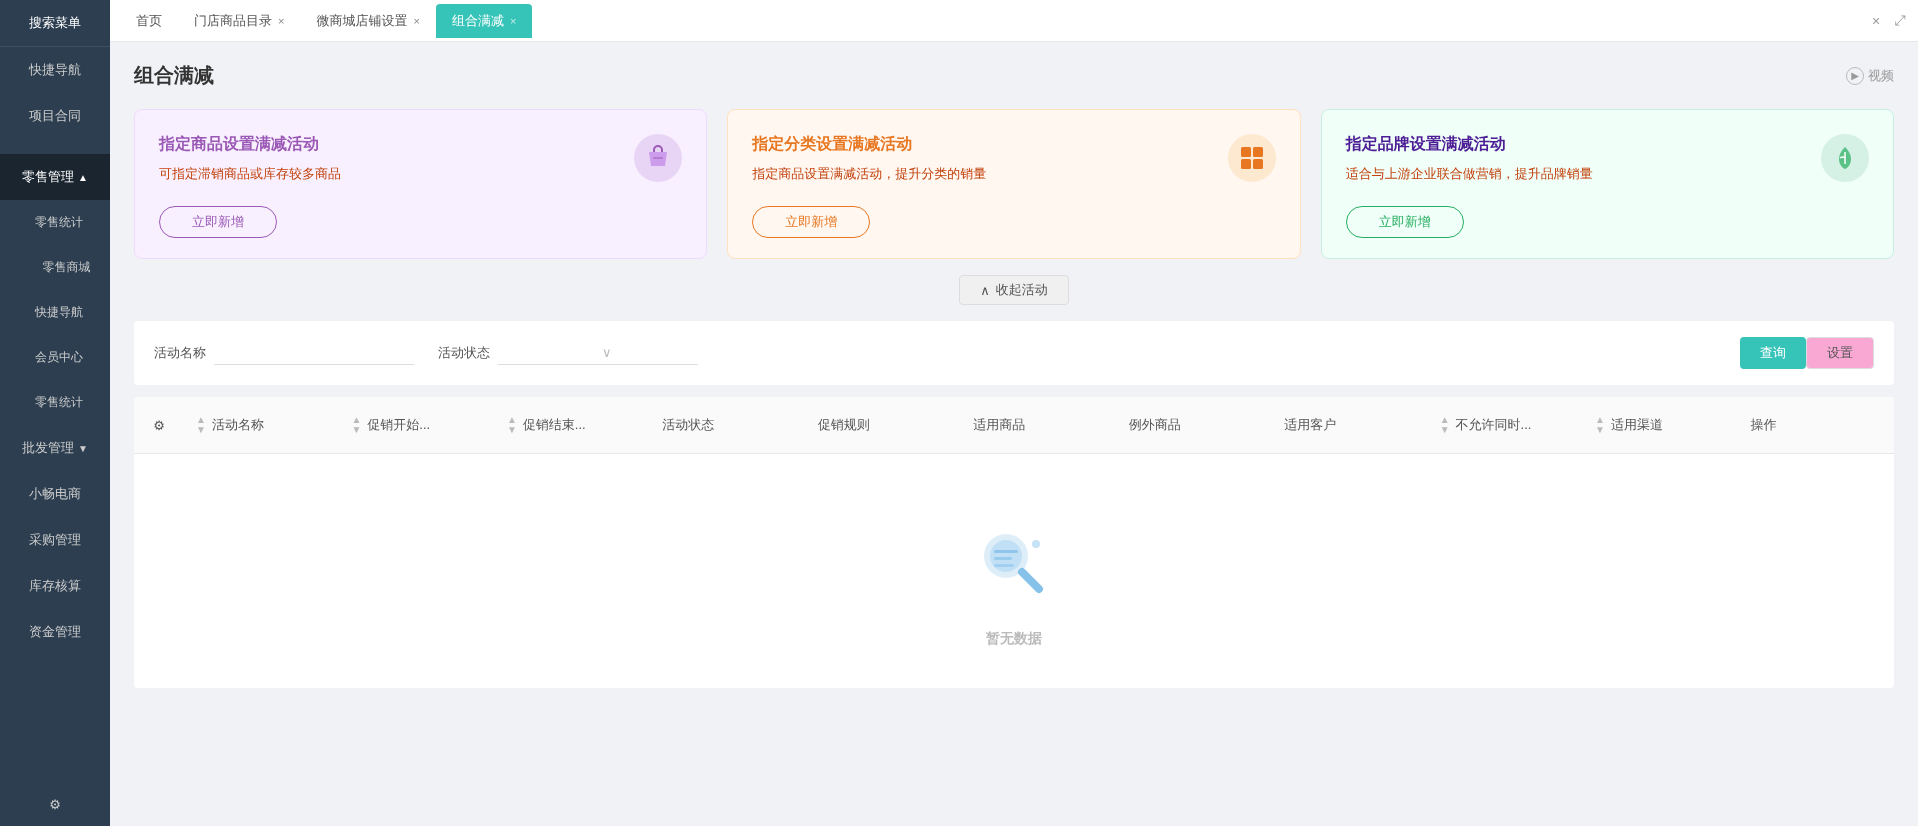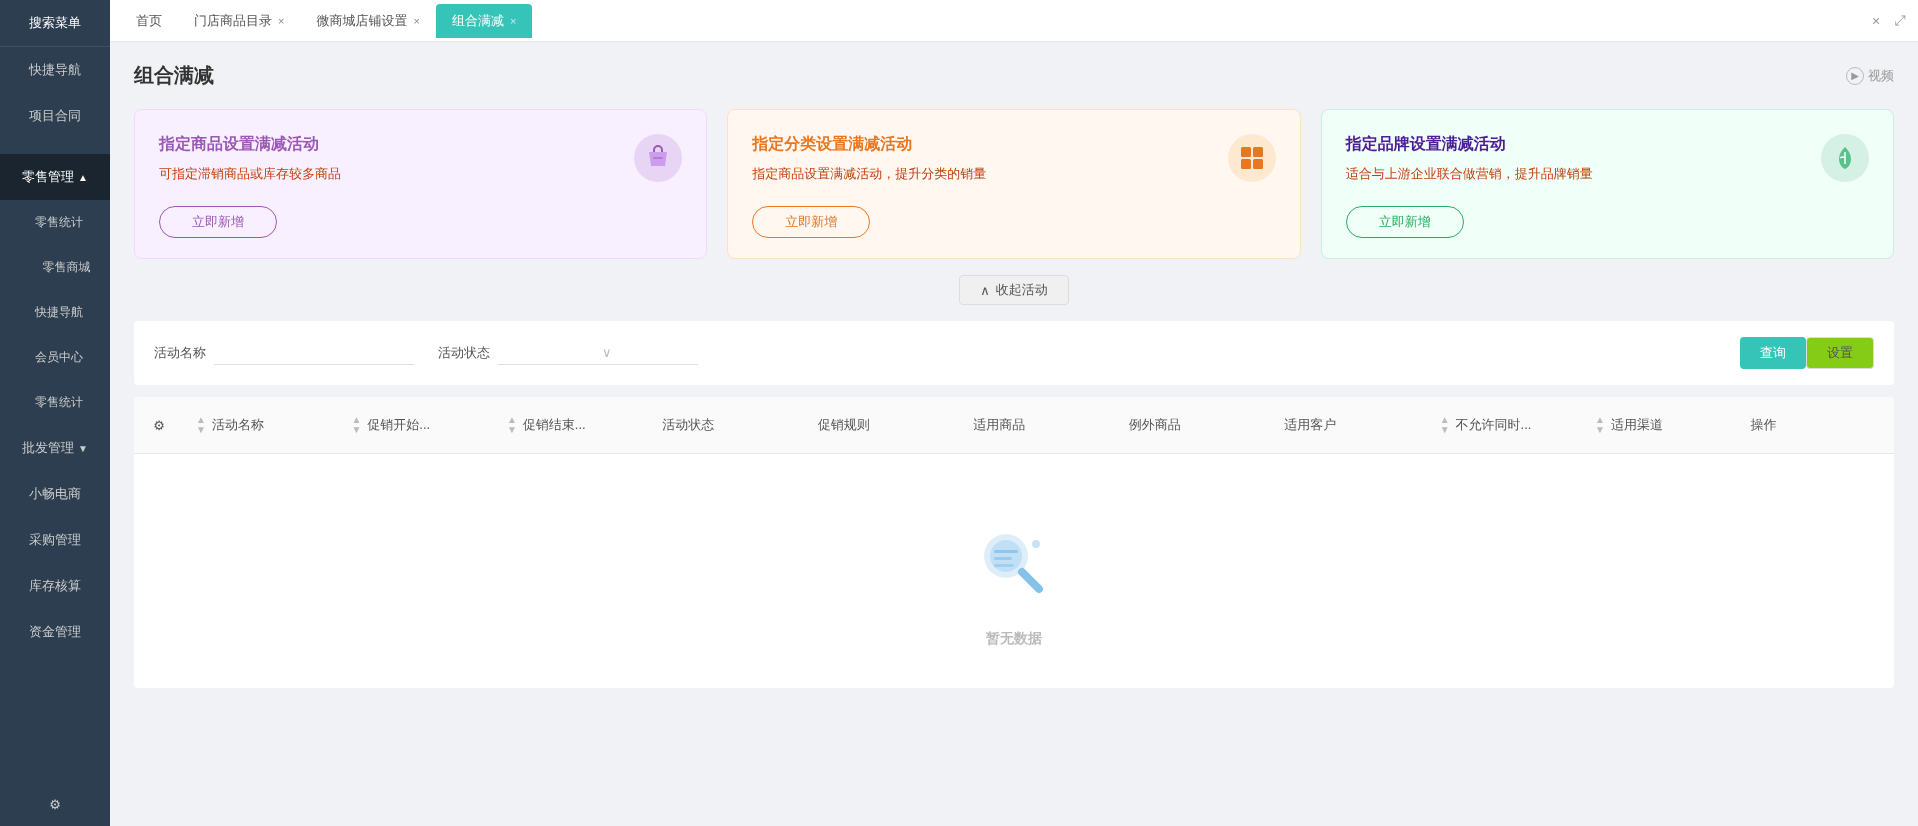--- a/index.html
+++ b/index.html
@@ -280,21 +280,21 @@
     .btn-primary {
       background: #36c4b8;
       color: #fff;
       border: none;
       border-radius: 4px;
       padding: 6px 20px;
       cursor: pointer;
       font-size: 13px;
     }
     .btn-default {
-      background: #84cc16;
+      background: #f9a8d4;
       color: #555;
       border: 1px solid #ddd;
       border-radius: 4px;
       padding: 6px 20px;
       cursor: pointer;
       font-size: 13px;
     }
 
     
     .table-container {

